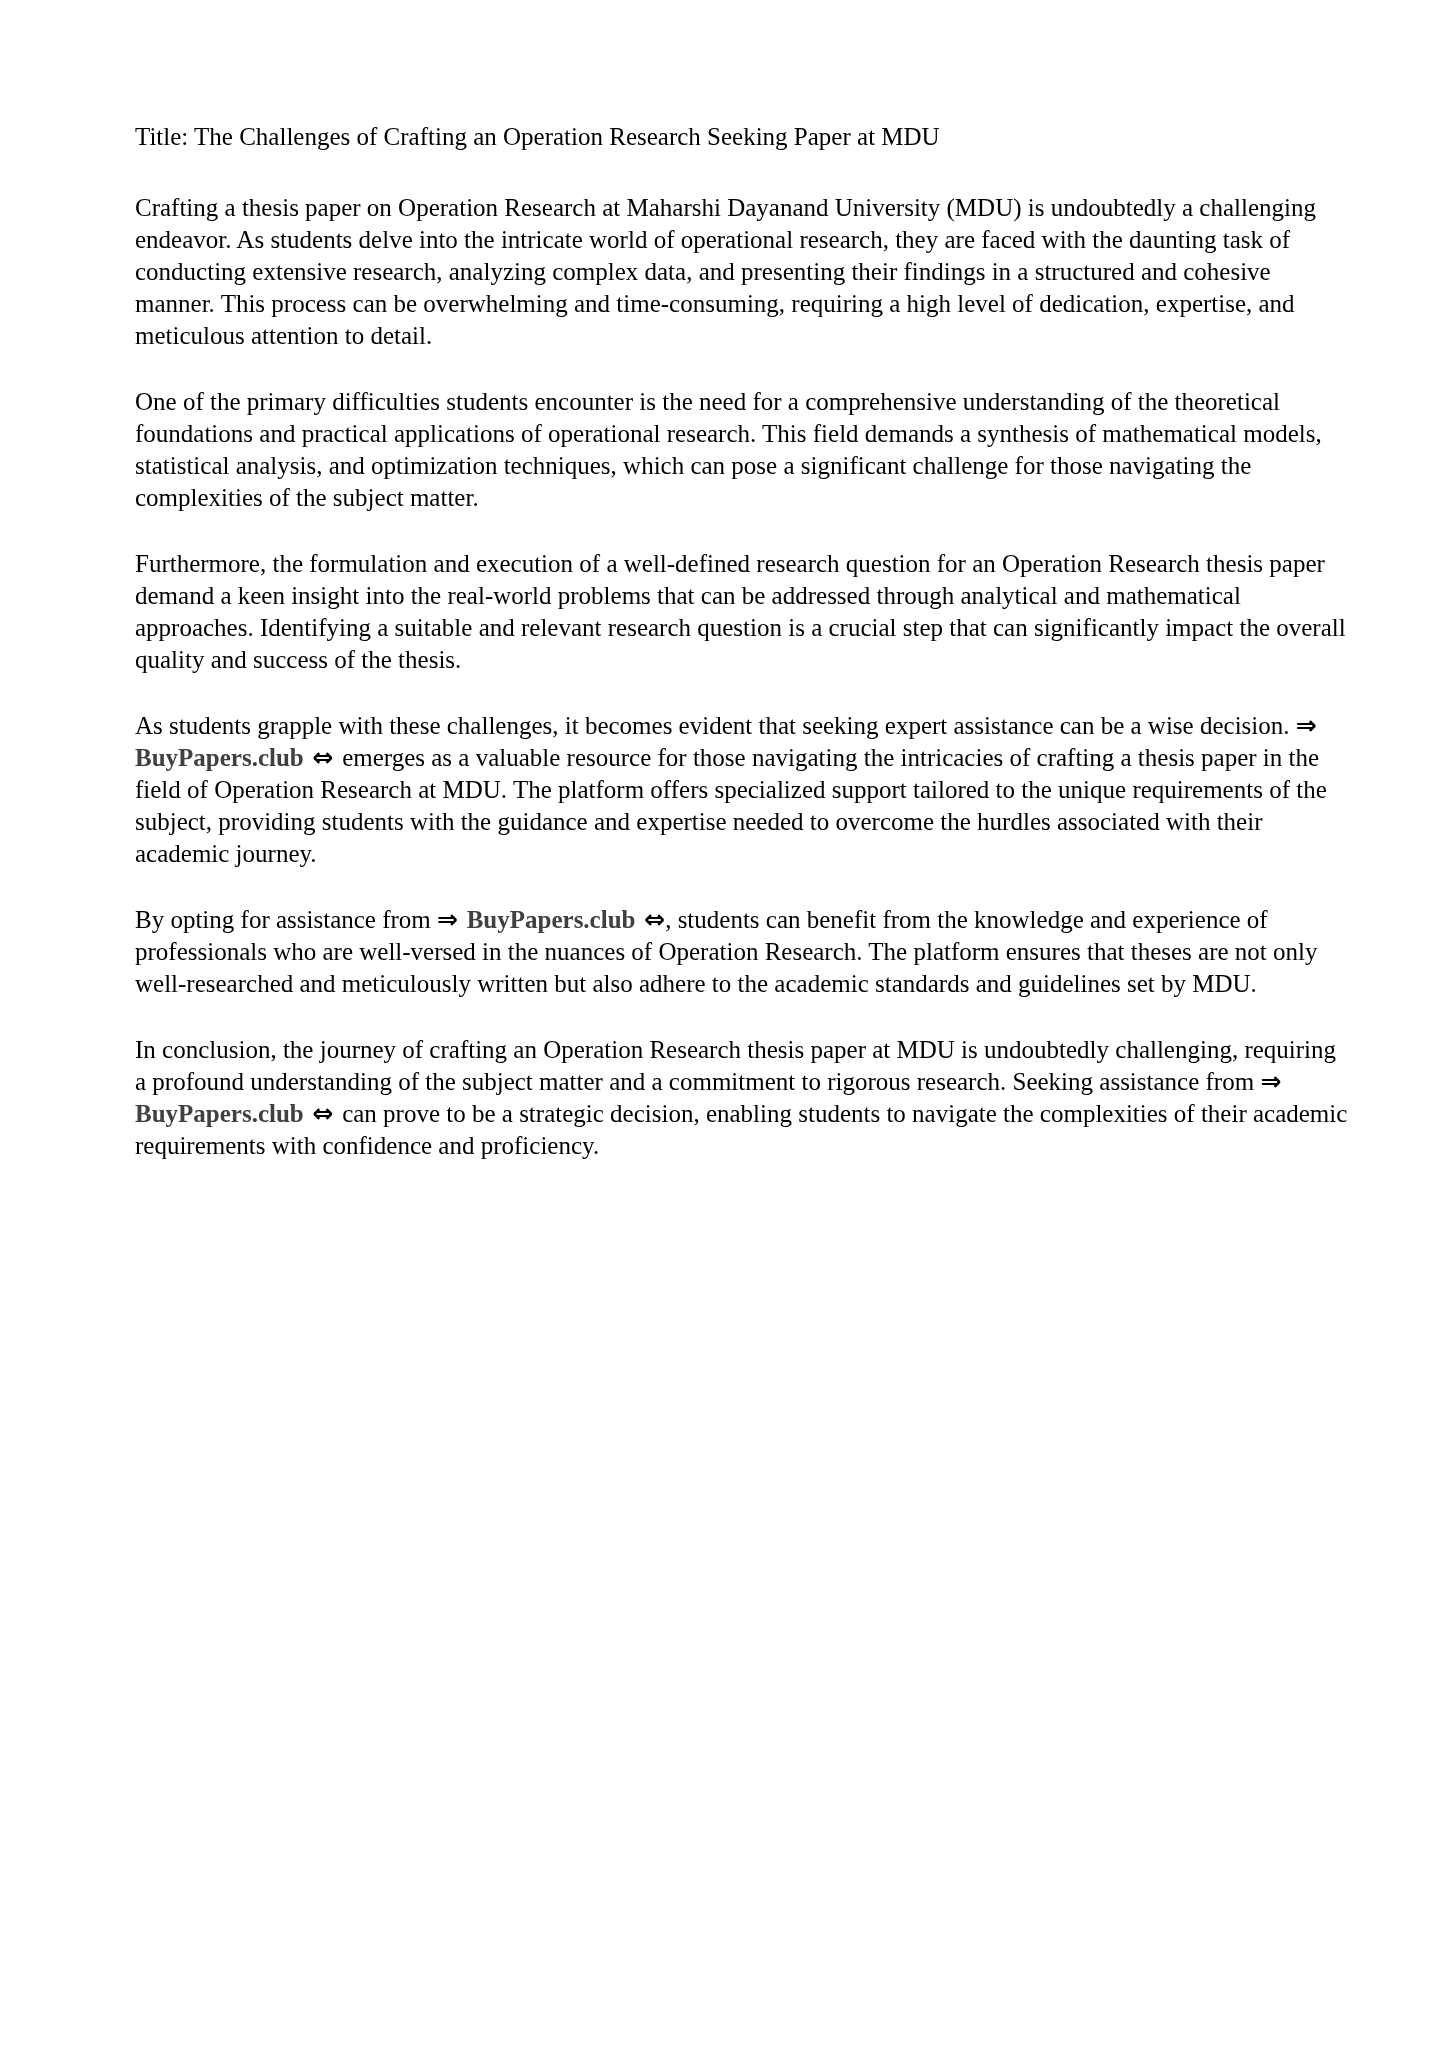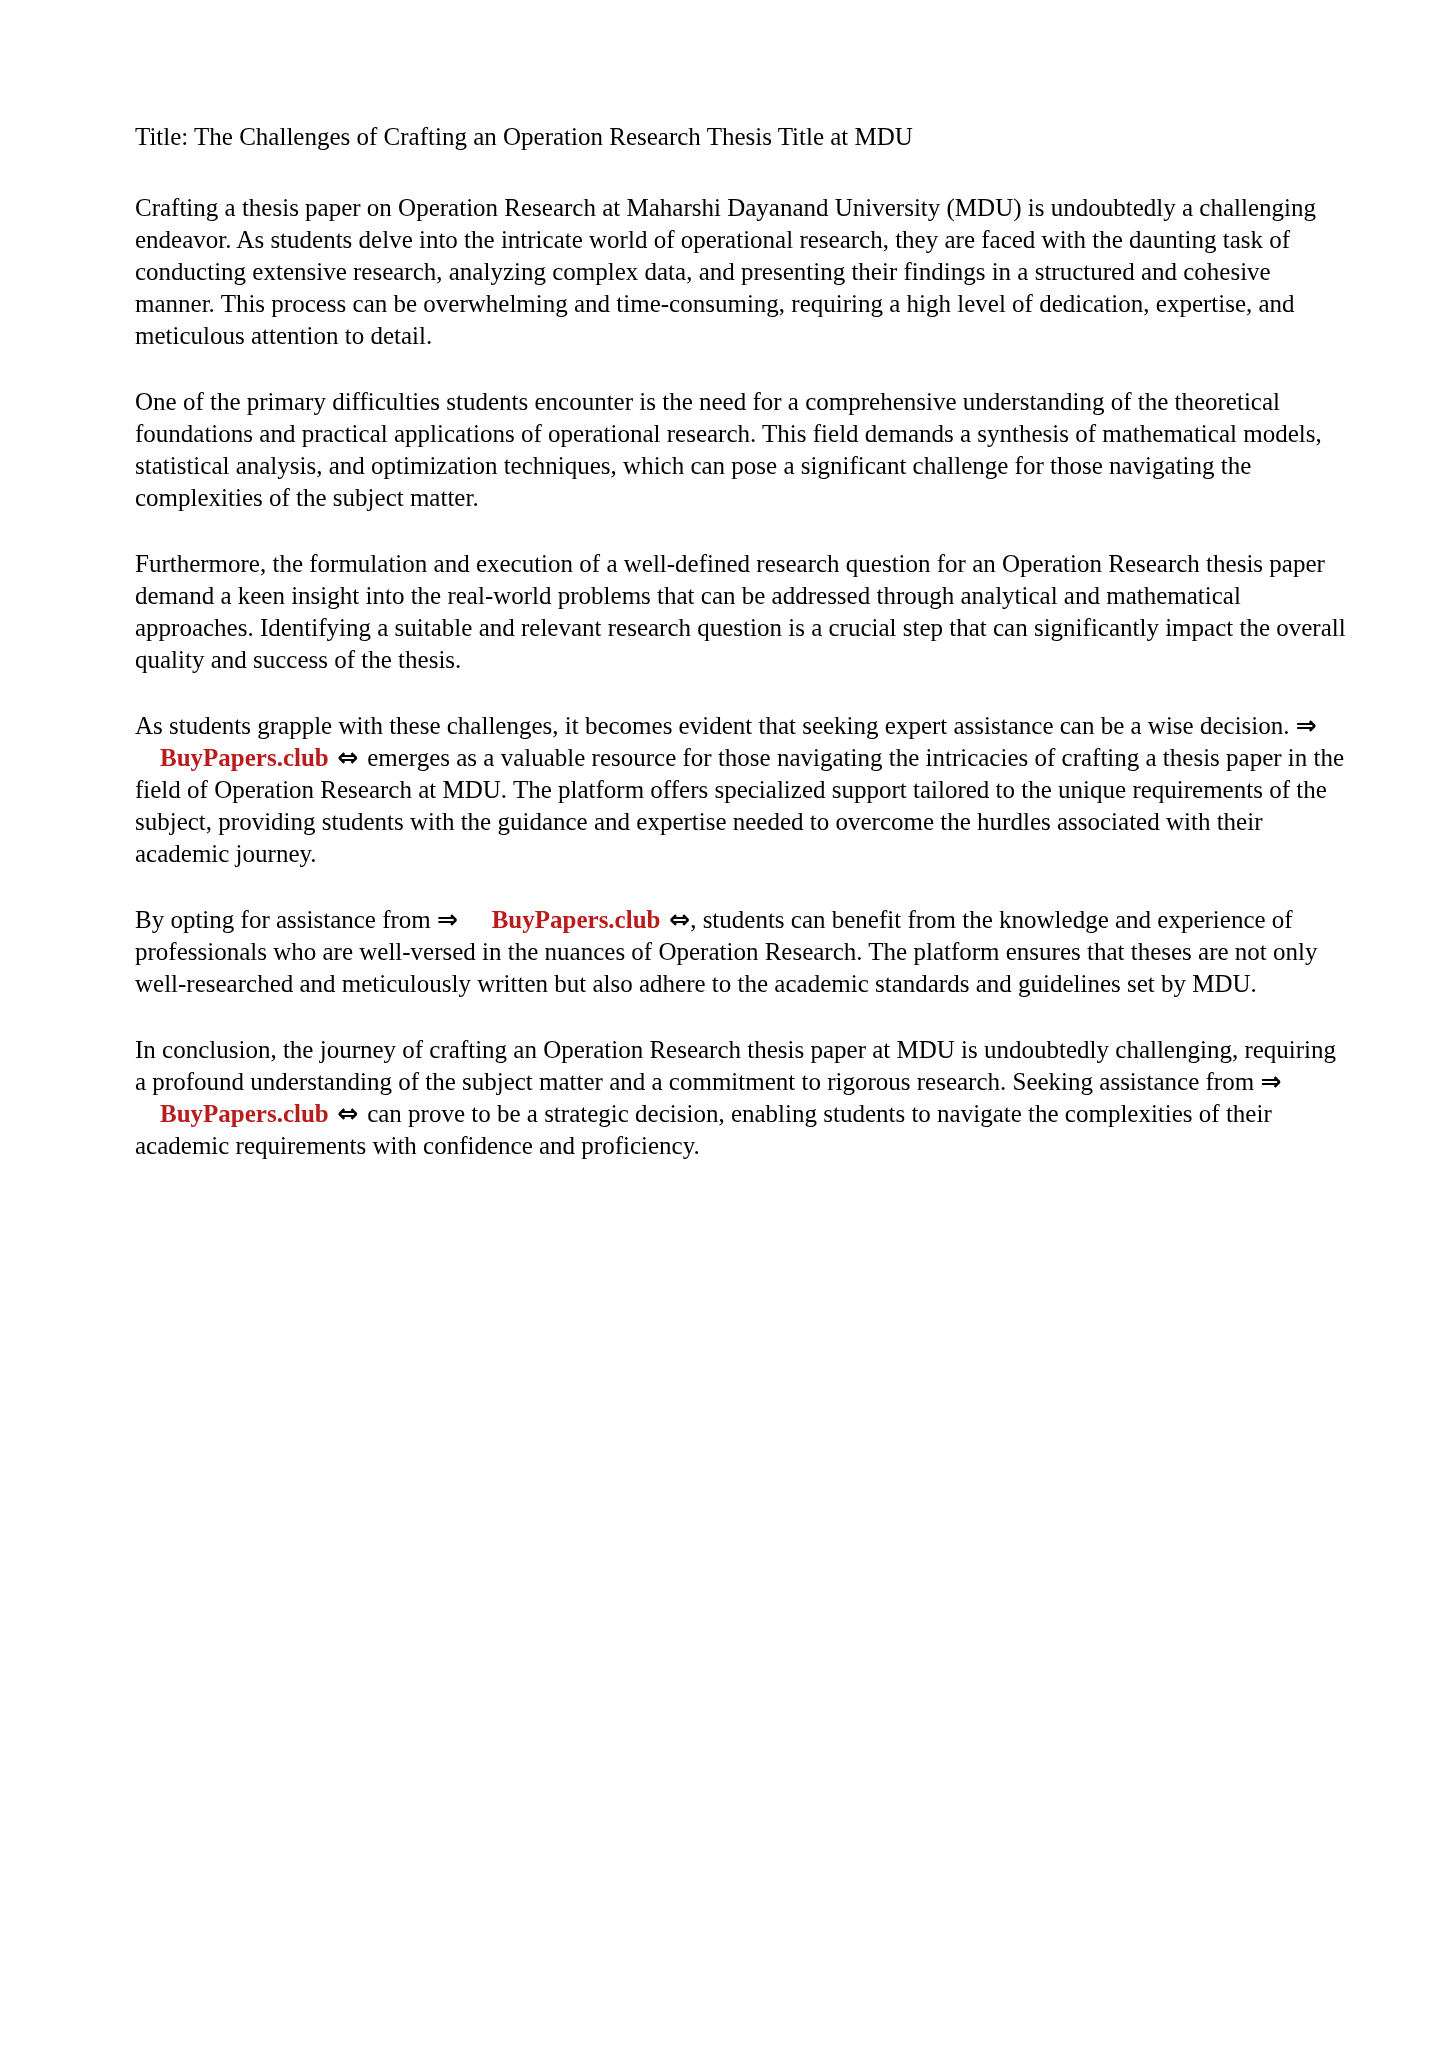--- a/index.html
+++ b/index.html
@@ -24,38 +24,37 @@
     color: #000000;
     text-align: left;
   }
   .title-line {
     margin: 0 0 39px 0;
   }
   .para {
     margin: 0 0 34px 0;
   }
   .doc-link {
-    color: #b91c1c;
+    color: #404040;
     font-weight: 700;
     text-decoration: none;
     cursor: pointer;
-    margin-left: 25px;
   }
   .arrow {
     font-family: "DejaVu Sans", sans-serif;
     font-weight: 700;
     color: #000000;
   }
 </style>
 </head>
 <body>
 
 <div class="page-text">
 
-  <p class="title-line">Title: The Challenges of Crafting an Operation Research Thesis Title at MDU</p>
+  <p class="title-line">Title: The Challenges of Crafting an Operation Research Seeking Paper at MDU</p>
 
   <p class="para">Crafting a thesis paper on Operation Research at Maharshi Dayanand University (MDU) is undoubtedly a challenging endeavor. As students delve into the intricate world of operational research, they are faced with the daunting task of conducting extensive research, analyzing complex data, and presenting their findings in a structured and cohesive manner. This process can be overwhelming and time-consuming, requiring a high level of dedication, expertise, and meticulous attention to detail.</p>
 
   <p class="para">One of the primary difficulties students encounter is the need for a comprehensive understanding of the theoretical foundations and practical applications of operational research. This field demands a synthesis of mathematical models, statistical analysis, and optimization techniques, which can pose a significant challenge for those navigating the complexities of the subject matter.</p>
 
   <p class="para">Furthermore, the formulation and execution of a well-defined research question for an Operation Research thesis paper demand a keen insight into the real-world problems that can be addressed through analytical and mathematical approaches. Identifying a suitable and relevant research question is a crucial step that can significantly impact the overall quality and success of the thesis.</p>
 
   <p class="para"><span>As students grapple with these challenges, it becomes evident that seeking expert assistance can be a wise decision. </span><span class="arrow">⇒ </span><a class="doc-link">BuyPapers.club</a><span class="arrow"> ⇔ </span><span>emerges as a valuable resource for those navigating the intricacies of crafting a thesis paper in the field of Operation Research at MDU. The platform offers specialized support tailored to the unique requirements of the subject, providing students with the guidance and expertise needed to overcome the hurdles associated with their academic journey.</span></p>
 
   <p class="para"><span>By opting for assistance from </span><span class="arrow">⇒ </span><a class="doc-link">BuyPapers.club</a><span class="arrow"> ⇔</span><span>, students can benefit from the knowledge and experience of professionals who are well-versed in the nuances of Operation Research. The platform ensures that theses are not only well-researched and meticulously written but also adhere to the academic standards and guidelines set by MDU.</span></p>

